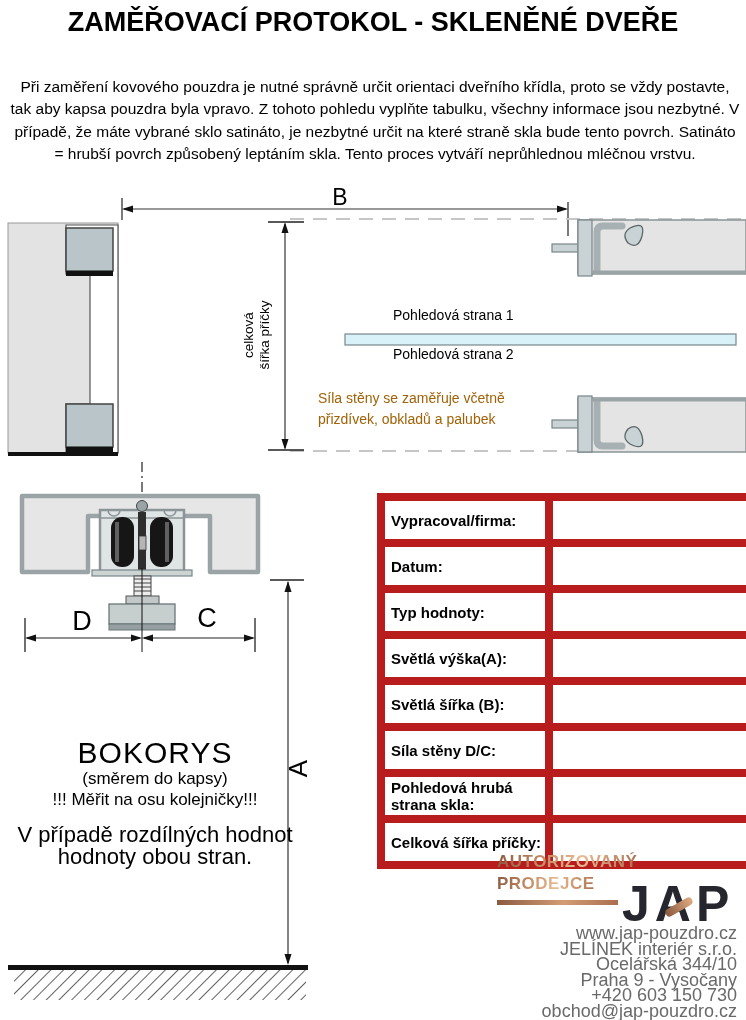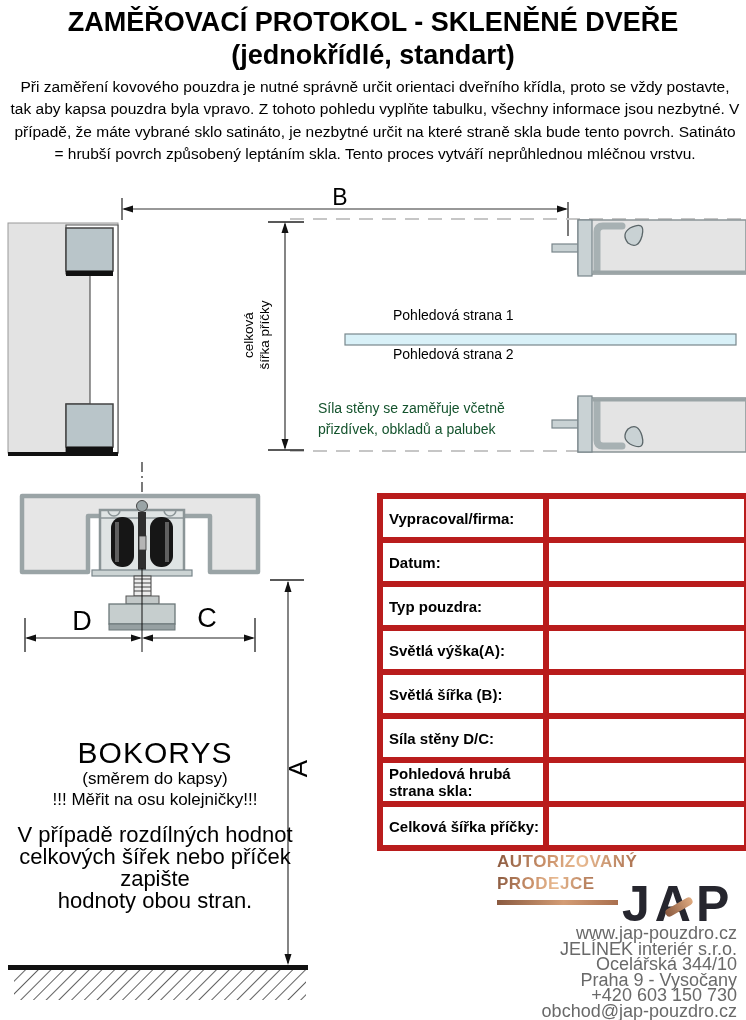--- a/index.html
+++ b/index.html
@@ -10,40 +10,39 @@
   .intro{left:8px;top:76px;width:734px;font-size:15.5px;line-height:22.3px;text-align:center;}
   .dimlabel{font-size:23px;}
   .rotlabel{transform:rotate(-90deg);}
   .smalllbl{font-size:14px;text-align:center;}
   .rednote{font-size:14px;line-height:21px;}
   .bok-head{font-size:30px;letter-spacing:1px;}
   .bok-sub{font-size:17px;}
   .bok-note{font-size:22px;line-height:22px;}
   .ctr{text-align:center;}
   table.form{border-collapse:collapse;table-layout:fixed;width:359px;}
-  table.form td{border:6px solid #b91c1c;height:34px;vertical-align:middle;overflow:hidden;}
+  table.form td{border:8px solid #b91c1c;height:34px;vertical-align:middle;overflow:hidden;}
   table.form td.lbl{font-weight:bold;font-size:15px;line-height:17px;padding:2px 2px 2px 6px;width:152px;}
   table.form td.val{width:193px;}
   .copper-text{font-weight:bold;font-size:17px;letter-spacing:.5px;line-height:22px;
     background:linear-gradient(100deg,#8a5a40 0%,#c98f68 35%,#e9bb92 60%,#a96f4e 100%);
     -webkit-background-clip:text;background-clip:text;color:transparent;}
   .copper-bar{background:linear-gradient(100deg,#8a5a40,#d39c74 55%,#a96f4e);height:5px;}
   .jap{font-weight:bold;font-size:50px;letter-spacing:5px;color:#26262e;line-height:50px;}
   .jap-swoosh{width:30px;height:8px;border-radius:4px;transform:rotate(-30deg);
     background:linear-gradient(90deg,#8a5a40,#e0ab80);}
   .contact{text-align:right;font-size:18px;line-height:15.5px;color:#696969;}
 </style>
 </head>
 <body>
 
 <div class="page">
 
   <div class="abs title">
     <div>ZAMĚŘOVACÍ PROTOKOL - SKLENĚNÉ DVEŘE</div>
-    <div>(jednokřídlé, standart)</div>
   </div>
 
   <div class="abs intro">Při zaměření kovového pouzdra je nutné správně určit orientaci dveřního křídla, proto se vždy postavte, tak aby kapsa pouzdra byla vpravo. Z tohoto pohledu vyplňte tabulku, všechny informace jsou nezbytné. V případě, že máte vybrané sklo satináto, je nezbytné určit na které straně skla bude tento povrch. Satináto = hrubší povrch způsobený leptáním skla. Tento proces vytváří neprůhlednou mléčnou vrstvu.</div>
 
   <svg class="abs" style="left:0;top:192px;" width="746" height="270" viewBox="0 0 746 270">
 
     <g>
       <line x1="122" y1="6" x2="122" y2="28" stroke="#333" stroke-width="1.3"></line>
       <line x1="568" y1="10" x2="568" y2="44" stroke="#333" stroke-width="1.3"></line>
       <line x1="124" y1="17" x2="566" y2="17" stroke="#333" stroke-width="1.2"></line>
@@ -93,21 +92,21 @@
     </g>
   </svg>
 
   <div class="abs dimlabel ctr" style="left:320px;top:184px;width:40px;">B</div>
   <div class="abs rotlabel ctr" style="left:198px;top:318px;width:120px;height:34px;font-size:13.5px;line-height:16px;">
     <div>celková</div>
     <div>šířka příčky</div>
   </div>
   <div class="abs smalllbl" style="left:393px;top:307px;">Pohledová strana 1</div>
   <div class="abs smalllbl" style="left:393px;top:346px;">Pohledová strana 2</div>
-  <div class="abs rednote" style="left:318px;top:398px;color:#14532d;">
+  <div class="abs rednote" style="left:318px;top:388px;color:#a16207;">
     <div>Síla stěny se zaměřuje včetně</div>
     <div>přizdívek, obkladů a palubek</div>
   </div>
 
   <svg class="abs" style="left:0;top:460px;" width="320" height="550" viewBox="0 0 320 550">
     <defs>
       <pattern id="hatchP" patternUnits="userSpaceOnUse" width="9" height="9" patternTransform="rotate(45)">
         <line x1="0" y1="0" x2="0" y2="9" stroke="#3a3a3a" stroke-width="1.6"></line>
       </pattern>
     </defs>
@@ -171,36 +170,35 @@
 
   <div class="abs dimlabel ctr" style="left:62px;top:606px;width:40px;font-size:27px;">D</div>
   <div class="abs dimlabel ctr" style="left:187px;top:603px;width:40px;font-size:27px;">C</div>
   <div class="abs rotlabel ctr" style="left:283px;top:753px;width:30px;font-size:26px;">A</div>
 
   <div class="abs bok-head ctr" style="left:20px;top:736px;width:270px;">BOKORYS</div>
   <div class="abs bok-sub ctr" style="left:20px;top:769px;width:270px;text-align:center;">(směrem do kapsy)</div>
   <div class="abs bok-sub ctr" style="left:20px;top:790px;width:270px;">!!! Měřit na osu kolejničky!!!</div>
   <div class="abs bok-note ctr" style="left:10px;top:824px;width:290px;">
     <div>V případě rozdílných hodnot</div>
-    <div>celkových šířek nebo příček zapište</div>
     <div>hodnoty obou stran.</div>
   </div>
 
   <table class="form abs" style="left:377px;top:493px;">
     <tbody>
       <tr>
         <td class="lbl">Vypracoval/firma:</td>
         <td class="val"></td>
       </tr>
       <tr>
         <td class="lbl">Datum:</td>
         <td class="val"></td>
       </tr>
       <tr>
-        <td class="lbl">Typ pouzdra:</td>
+        <td class="lbl">Typ hodnoty:</td>
         <td class="val"></td>
       </tr>
       <tr>
         <td class="lbl">Světlá výška(A):</td>
         <td class="val"></td>
       </tr>
       <tr>
         <td class="lbl">Světlá šířka (B):</td>
         <td class="val"></td>
       </tr>

